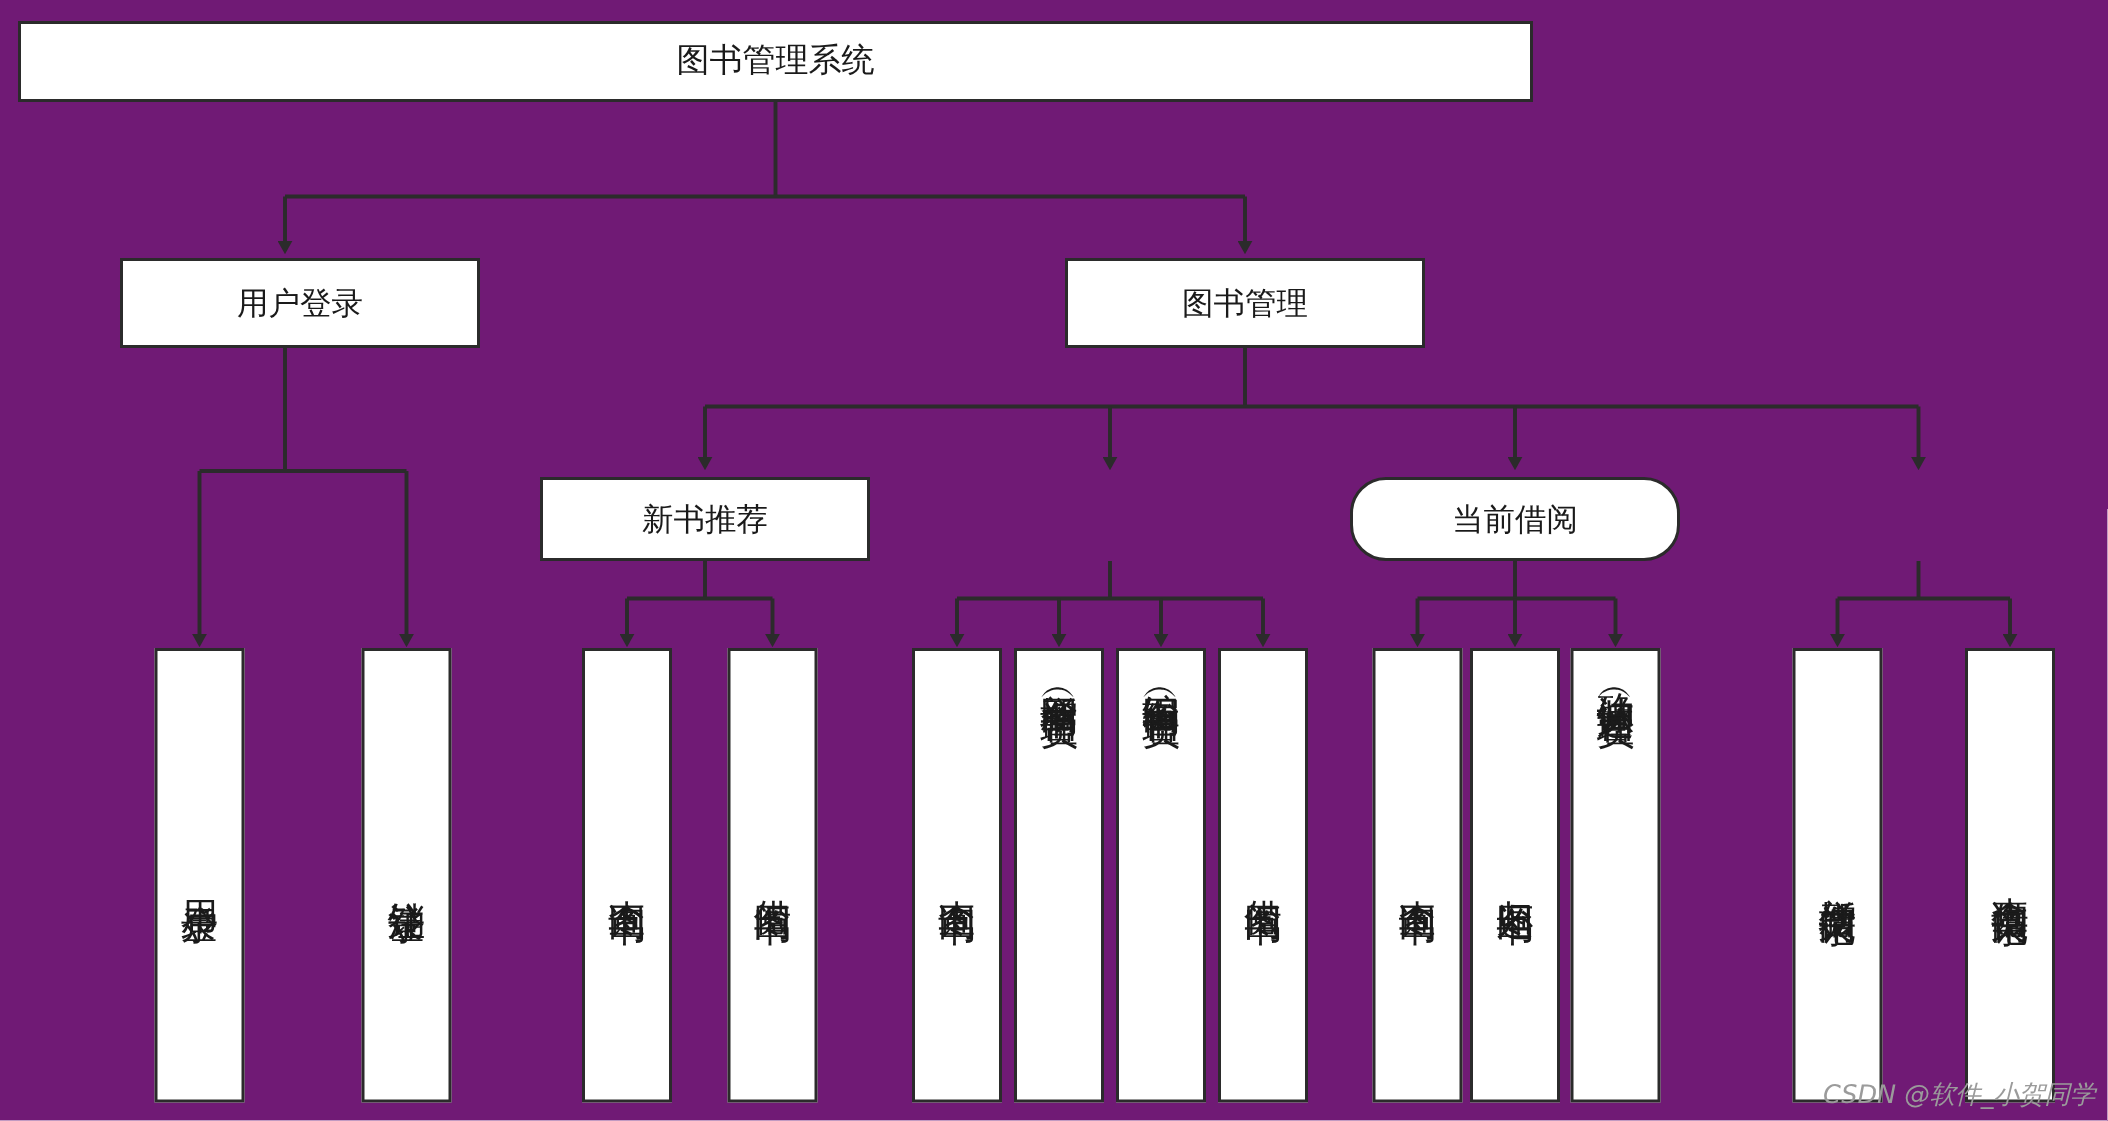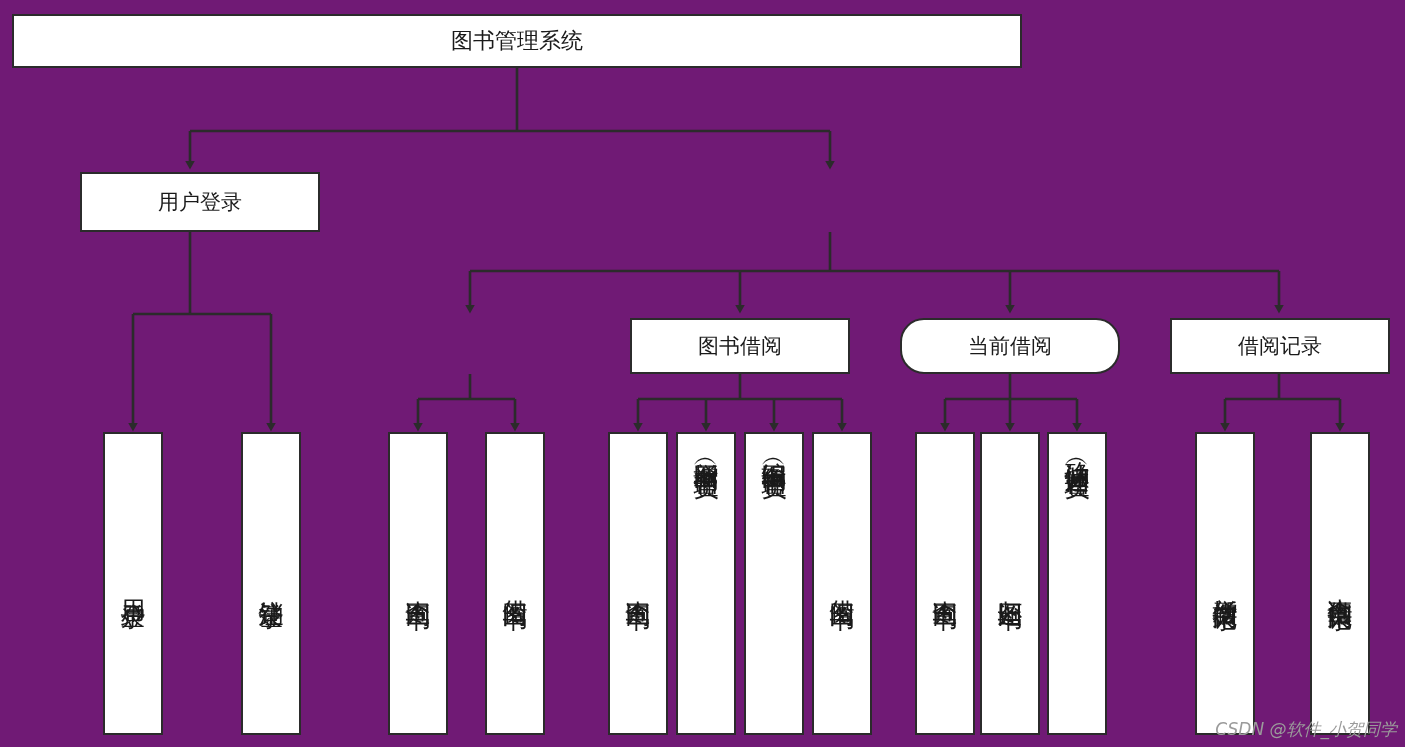--- a/index.html
+++ b/index.html
@@ -130,29 +130,29 @@
     </g>
   </svg>
 
   <div class="node root horizontal" style="left:12px; top:14px; width:1010px; height:54px;">
     <span class="node-label">图书管理系统</span>
   </div>
 
   <div class="node horizontal" style="left:80px; top:172px; width:240px; height:60px;">
     <span class="node-label">用户登录</span>
   </div>
+  <div class="node horizontal" style="left:710px; top:172px; width:240px; height:60px;">
+    <span class="node-label">图书管理</span>
+  </div>
 
-  <div class="node horizontal" style="left:630px; top:318px; width:220px; height:56px;">
-    <span class="node-label">图书借阅</span>
+  <div class="node horizontal" style="left:360px; top:318px; width:220px; height:56px;">
+    <span class="node-label">新书推荐</span>
   </div>
   <div class="node horizontal" style="left:900px; top:318px; width:220px; height:56px;border-radius:24px;">
     <span class="node-label">当前借阅</span>
-  </div>
-  <div class="node horizontal" style="left:1170px; top:318px; width:220px; height:56px;">
-    <span class="node-label">借阅记录</span>
   </div>
 
   <div class="node vertical centered" style="left:103px; top:432px; width:60px; height:303px;">
     <span class="node-label">用户登录</span>
   </div>
   <div class="node vertical centered" style="left:241px; top:432px; width:60px; height:303px;">
     <span class="node-label">注销登录</span>
   </div>
 
   <div class="node vertical centered" style="left:388px; top:432px; width:60px; height:303px;">

